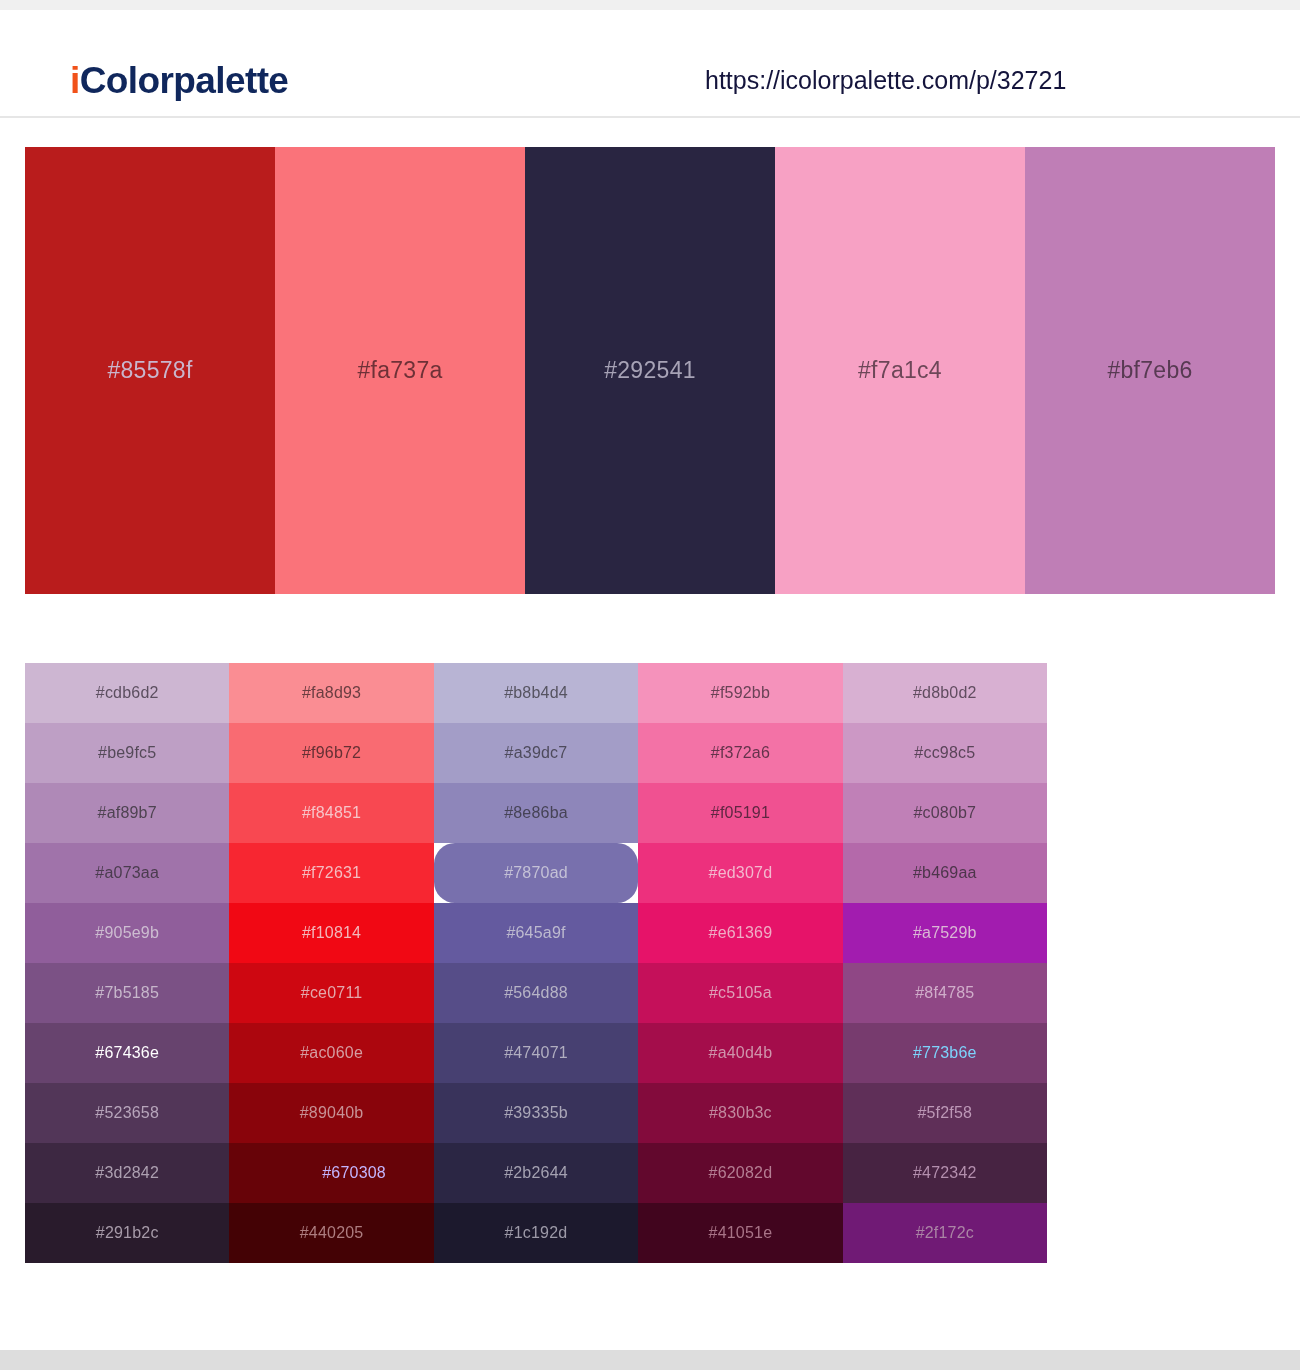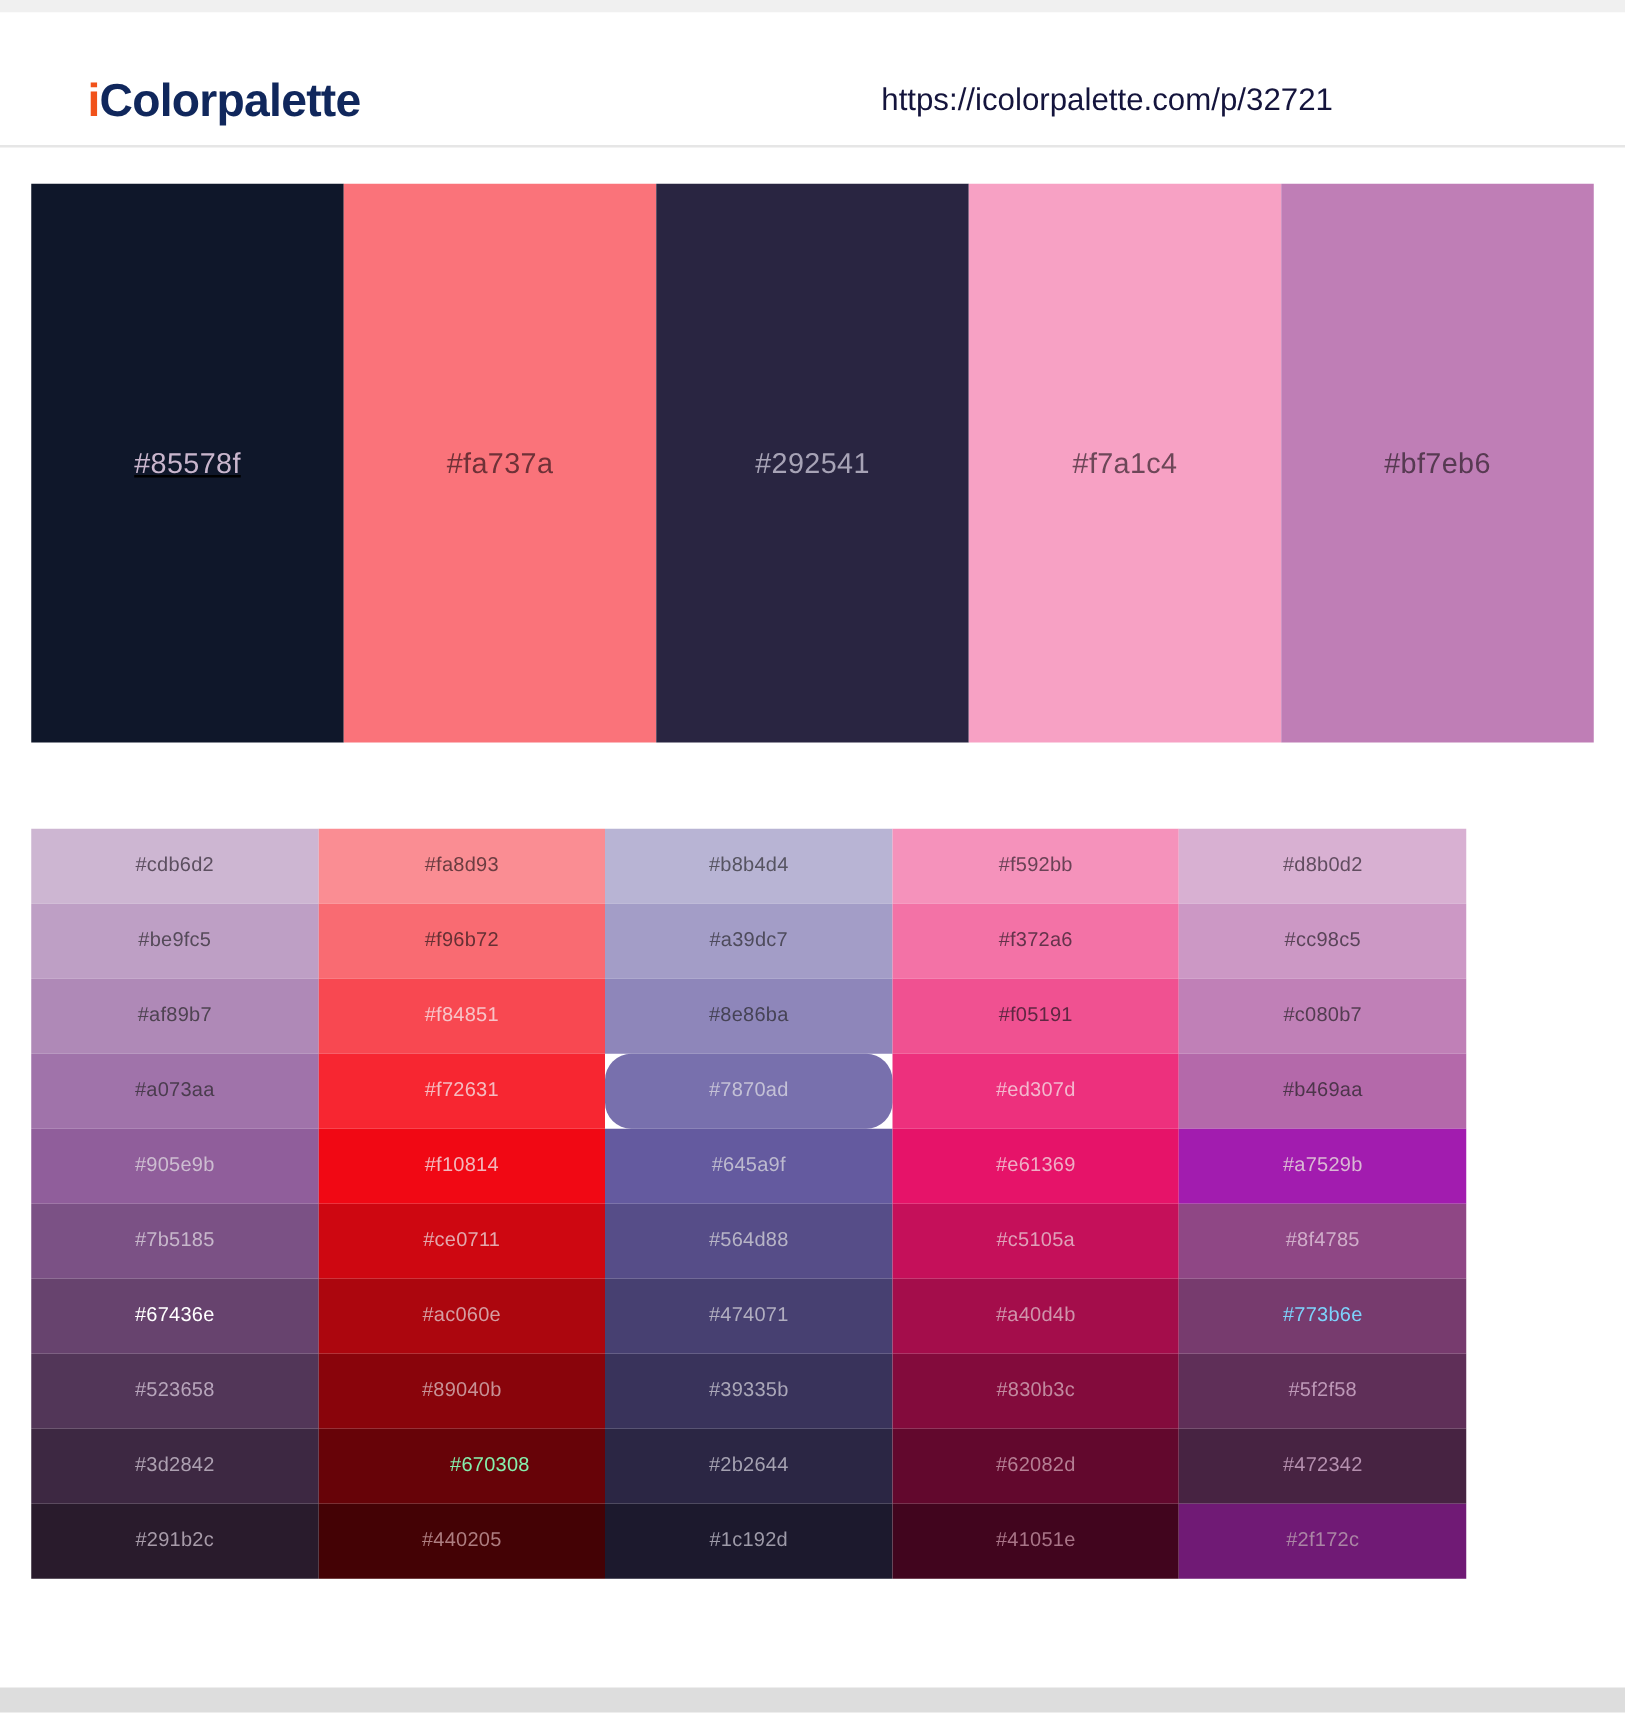--- a/index.html
+++ b/index.html
@@ -69,21 +69,21 @@
   }
   .palette-label {
     font-size: 23px;
     letter-spacing: 0.3px;
   }
 
   
   .shades {
     position: absolute;
     left: 25px; top: 663px;
-    width: 1148px;
+    width: 1022px;
     display: flex;
   }
   .shade-col {
     width: 250px;
     display: flex;
     flex-direction: column;
   }
   .shade-cell {
     height: 60px;
     display: flex;
@@ -101,21 +101,21 @@
 <div class="top-strip"></div>
 
 <div class="header">
   <div class="logo">
     <span class="logo-i">i</span><span class="logo-rest">Colorpalette</span>
   </div>
   <div class="page-url">https://icolorpalette.com/p/32721</div>
 </div>
 
 <div class="palette">
-    <div class="palette-swatch" style="background: #0f172a; text-decoration: underline;">
+    <div class="palette-swatch" style="background: #b91c1c;">
       <span class="palette-label" style="color: rgb(201, 182, 205);">#85578f</span>
     </div>
     <div class="palette-swatch" style="background: rgb(250, 115, 122);">
       <span class="palette-label" style="color: rgb(110, 49, 55);">#fa737a</span>
     </div>
     <div class="palette-swatch" style="background: rgb(41, 37, 65);">
       <span class="palette-label" style="color: rgb(167, 163, 182);">#292541</span>
     </div>
     <div class="palette-swatch" style="background: rgb(247, 161, 196);">
       <span class="palette-label" style="color: rgb(109, 71, 88);">#f7a1c4</span>
@@ -177,21 +177,21 @@
       <div class="shade-cell" style="background: rgb(206, 7, 17);">
         <span class="shade-label" style="color: rgb(227, 168, 172);">#ce0711</span>
       </div>
       <div class="shade-cell" style="background: rgb(172, 6, 14);">
         <span class="shade-label" style="color: rgb(213, 157, 161);">#ac060e</span>
       </div>
       <div class="shade-cell" style="background: rgb(137, 4, 11);">
         <span class="shade-label" style="color: rgb(199, 145, 149);">#89040b</span>
       </div>
       <div class="shade-cell" style="background: rgb(103, 3, 8);">
-        <span class="shade-label" style="color: #86efac; margin-left: 45px;">#670308</span>
+        <span class="shade-label" style="color: #c4b5fd; margin-left: 45px;">#670308</span>
       </div>
       <div class="shade-cell" style="background: rgb(68, 2, 5);">
         <span class="shade-label" style="color: rgb(173, 125, 128);">#440205</span>
       </div>
     </div>
     <div class="shade-col">
       <div class="shade-cell" style="background: rgb(184, 180, 212);">
         <span class="shade-label" style="color: rgb(86, 84, 97);">#b8b4d4</span>
       </div>
       <div class="shade-cell" style="background: rgb(163, 157, 199);">

